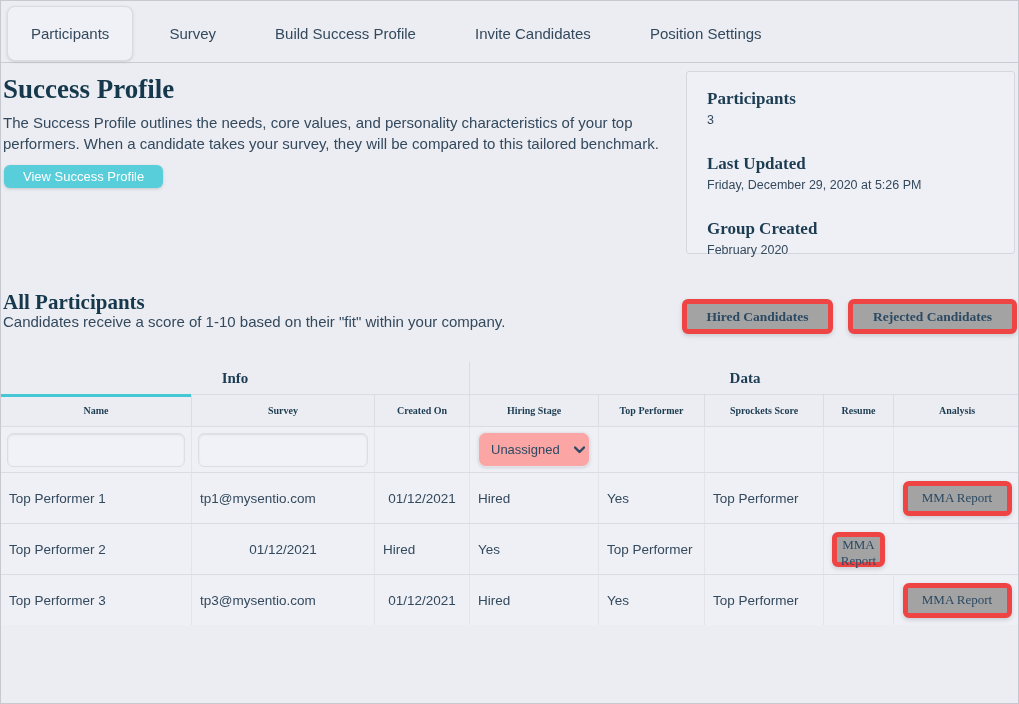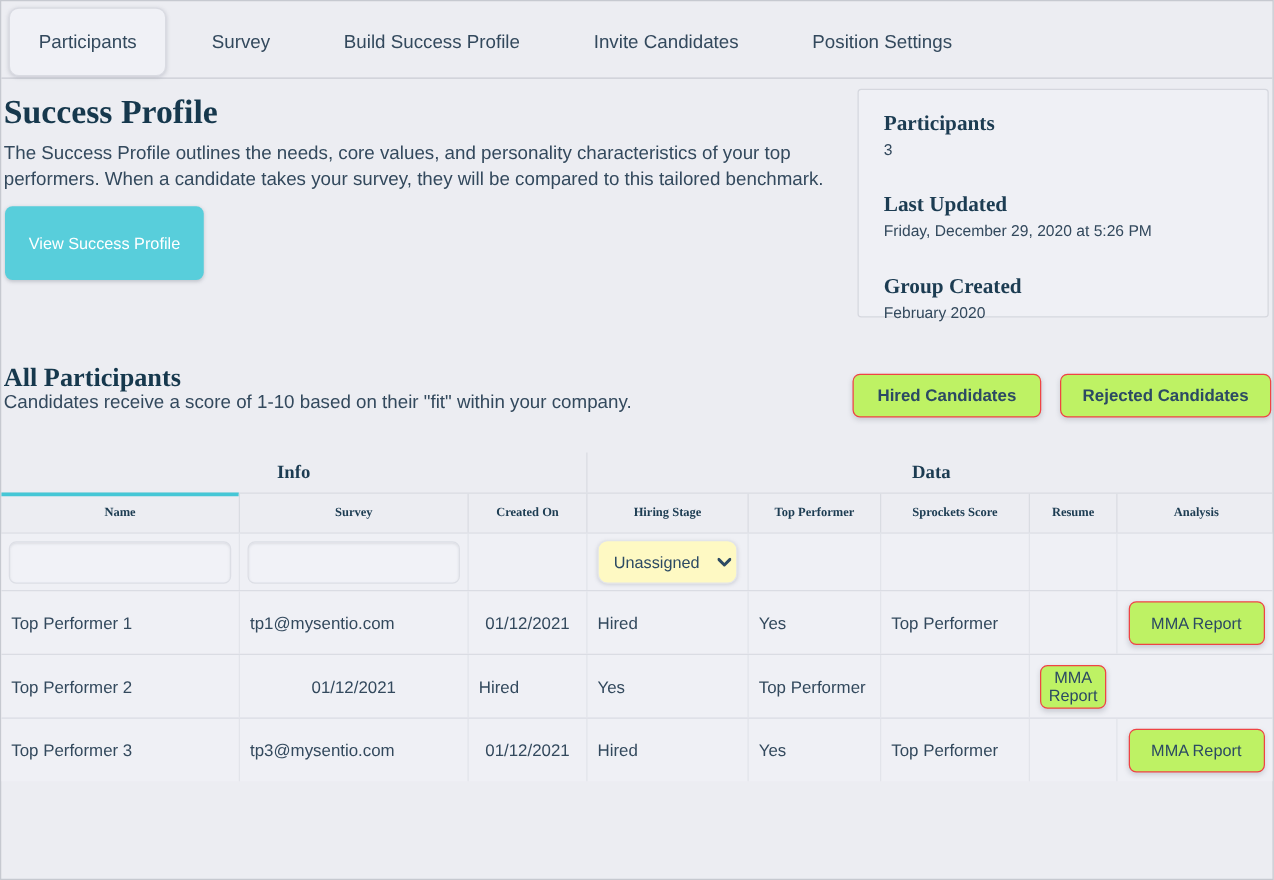--- a/index.html
+++ b/index.html
@@ -39,21 +39,21 @@
   }
   .page-desc {
     position:absolute; left:2px; top:49px; width:668px;
     font-size:15px; line-height:21px; color:#33495d;
   }
   .btn-teal {
     position:absolute; left:3px; top:102px;
     background:#58cedb; color:#ffffff;
     border:none; border-radius:6px;
     font-family:"Liberation Sans", sans-serif;
-    font-size:13px; padding:22px 19px;
+    font-size:13px; padding:4px 19px;
     box-shadow:0 1px 3px rgba(120,125,140,.35);
     cursor:pointer;
   }
   .info-panel {
     position:absolute; right:3px; top:8px;
     width:329px; height:183px;
     background:#eff0f5;
     border:1px solid #d5d7de; border-radius:3px;
     padding:17px 20px;
   }
@@ -67,23 +67,23 @@
   h2.section-title {
     position:absolute; left:2px; top:227px;
     font-family:"Liberation Serif", serif;
     font-size:21px; font-weight:600; color:#16384d;
   }
   .section-desc {
     position:absolute; left:2px; top:250px;
     font-size:15px; color:#33495d;
   }
   .btn-light {
-    background:#bef264; color:#2c4a63;
-    border:1px solid #ef4444; border-radius:6px;
-    font-family:Liberation Sans, sans-serif;
+    background:#a3a3a3; color:#2c4a63;
+    border:5px solid #ef4444; border-radius:6px;
+    font-family:Liberation Serif, serif;
     font-size:13.5px; font-weight:700;
     box-shadow:0 2px 4px rgba(120,125,140,.3);
     cursor:pointer;
   }
   .btn-hired    { position:absolute; left:681px; top:236px; width:151px; height:35px; }
   .btn-rejected { position:absolute; left:847px; top:236px; width:169px; height:35px; }
   
   .table { position:absolute; left:0; top:299px; width:1019px; }
   .grp-row {
     display:grid; grid-template-columns:468px 551px;
@@ -116,21 +116,21 @@
   .fcell + .fcell { border-left:1px solid #e2e4ea; }
   .filter-input {
     width:100%; height:34px;
     background:#f1f2f7; border:1px solid #dcdee5; border-radius:6px;
     box-shadow:inset 0 1px 2px rgba(120,125,140,.18);
     font-family:"Liberation Sans", sans-serif; font-size:13px; color:#33495d;
     padding:0 10px; outline:none;
   }
   .select {
     display:flex; align-items:center; justify-content:space-between;
-    background:#fef9c3; border:1px solid #e3e5ea; border-radius:8px;
+    background:#fca5a5; border:1px solid #e3e5ea; border-radius:8px;
     box-shadow:0 1px 3px rgba(120,125,140,.25);
     height:35px; padding:0 12px;
     font-size:13px; color:#2c4a63; cursor:pointer;
   }
   .select .chev { display:flex; margin-left:14px; }
   .stage-select { width:112px; margin-left:2px; }
   .data-row { height:51px; background:#eff0f5; border-top:1px solid #dadce3; font-size:13.5px; color:#33495d; }
   .td { display:flex; align-items:center; padding:0 8px; overflow:hidden; }
   .td + .td { border-left:1px solid #e2e4ea; }
   .td.center { justify-content:center; }

